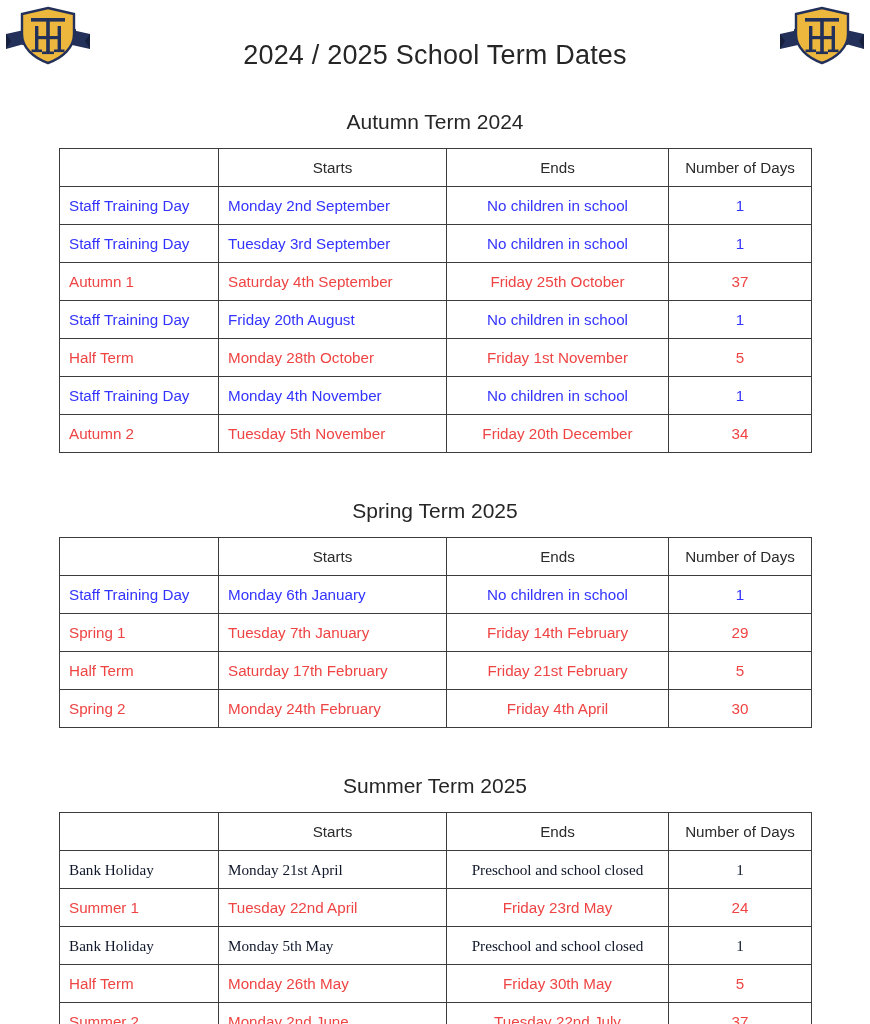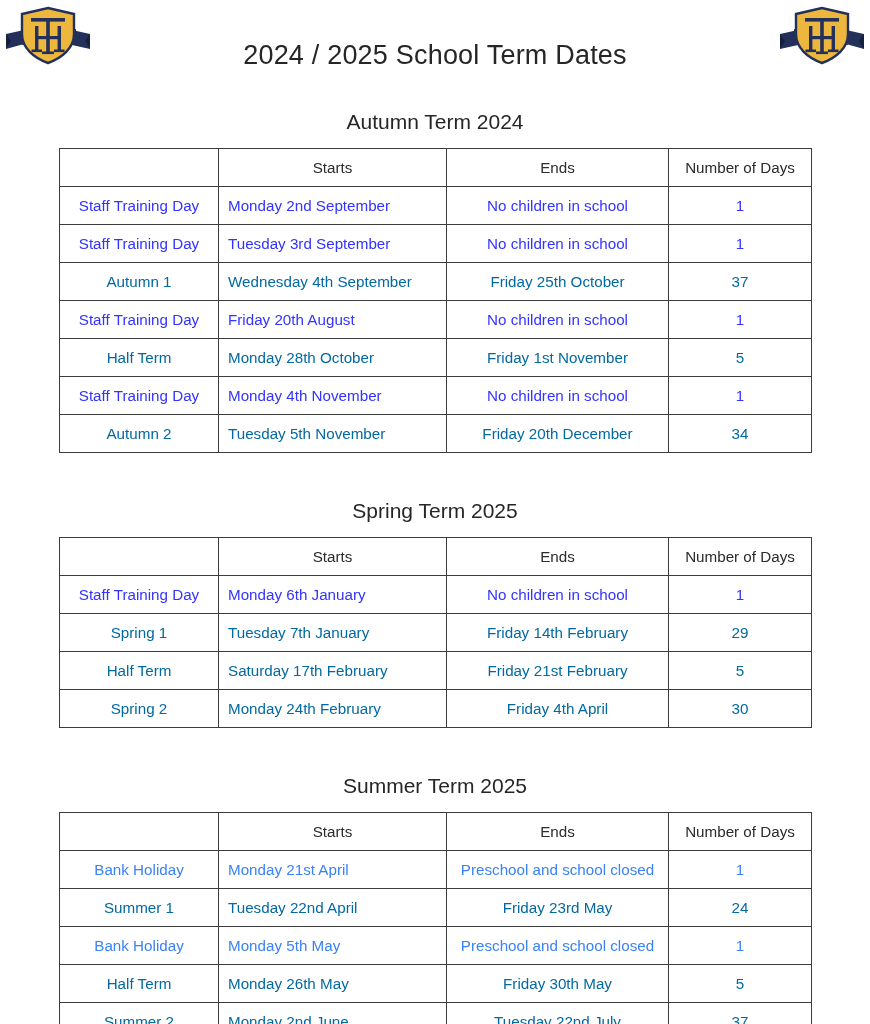--- a/index.html
+++ b/index.html
@@ -78,28 +78,28 @@
   }
   
   col.c-label { width: 159px; }
   col.c-start { width: 228px; }
   col.c-end   { width: 222px; }
   col.c-days  { width: 143px; }
 
   tr.head-row td { text-align: center; margin-top: 24px; }
   tr.head-row td.blank { border-left: 1.4px solid #3c3c3c; }
 
-  td.label { text-align: center; margin-top: 24px; }
+  td.label { text-align: left; margin-top: 24px; }
   td.start { text-align: left; }
   td.end   { text-align: center; }
   td.days  { text-align: center; }
 
   tr.tone-blue  td { color: #3333ff; }
-  tr.tone-green td { color: #3b82f6; }
-  tr.tone-plain td { color: #0369a1; }
+  tr.tone-green td { color: #0f172a; font-family: Liberation Serif, serif; }
+  tr.tone-plain td { color: #ef4444; }
 
   .spacer-autumn { height: 43px; }
   .spacer-spring { height: 43px; }
   .spacer-top    { height: 11px; }
 </style>
 </head>
 <body>
 
 <div class="header">
 
@@ -177,21 +177,21 @@
               <td class="days">1</td>
             </tr>
             <tr class="tone-blue">
               <td class="label">Staff Training Day</td>
               <td class="start">Tuesday 3rd September</td>
               <td class="end">No children in school</td>
               <td class="days">1</td>
             </tr>
             <tr class="tone-plain">
               <td class="label">Autumn 1</td>
-              <td class="start">Wednesday 4th September</td>
+              <td class="start">Saturday 4th September</td>
               <td class="end">Friday 25th October</td>
               <td class="days">37</td>
             </tr>
             <tr class="tone-blue">
               <td class="label">Staff Training Day</td>
               <td class="start">Friday 20th August</td>
               <td class="end">No children in school</td>
               <td class="days">1</td>
             </tr>
             <tr class="tone-plain">

